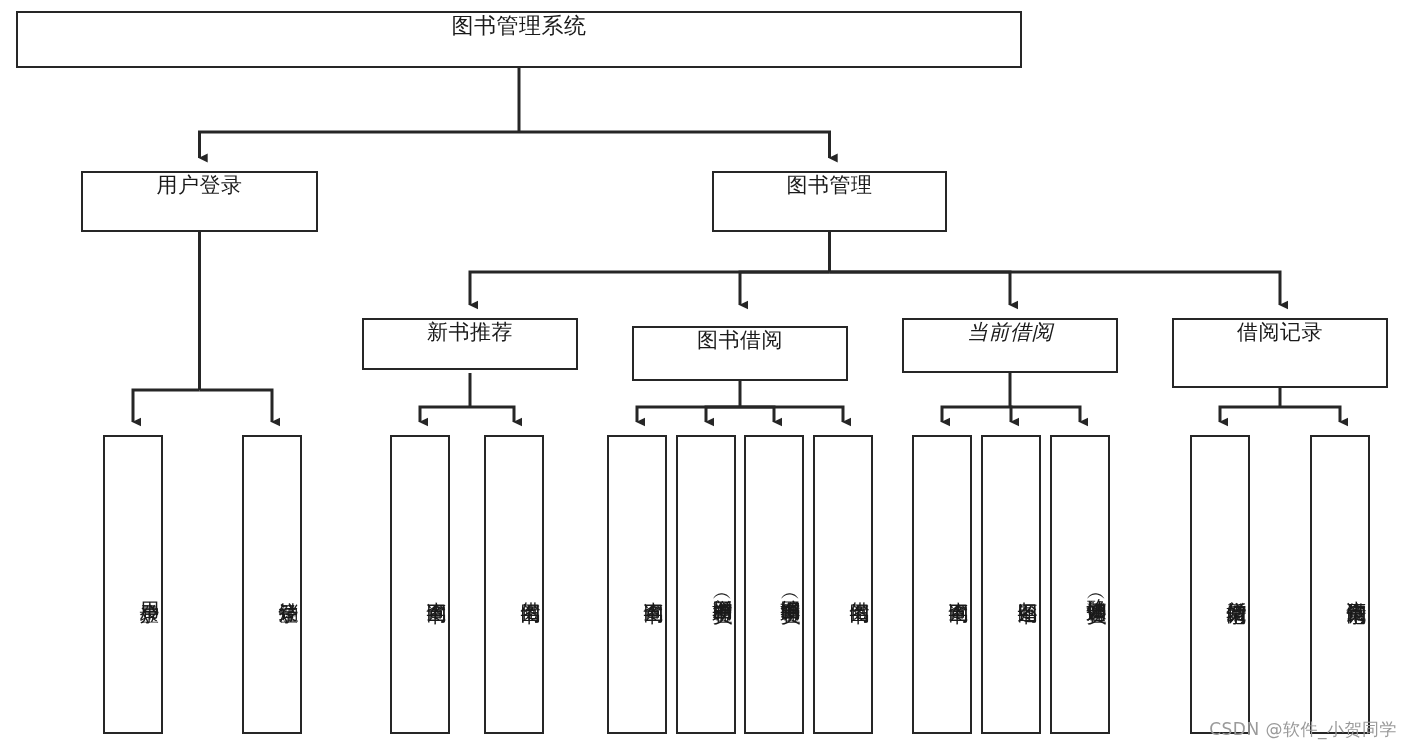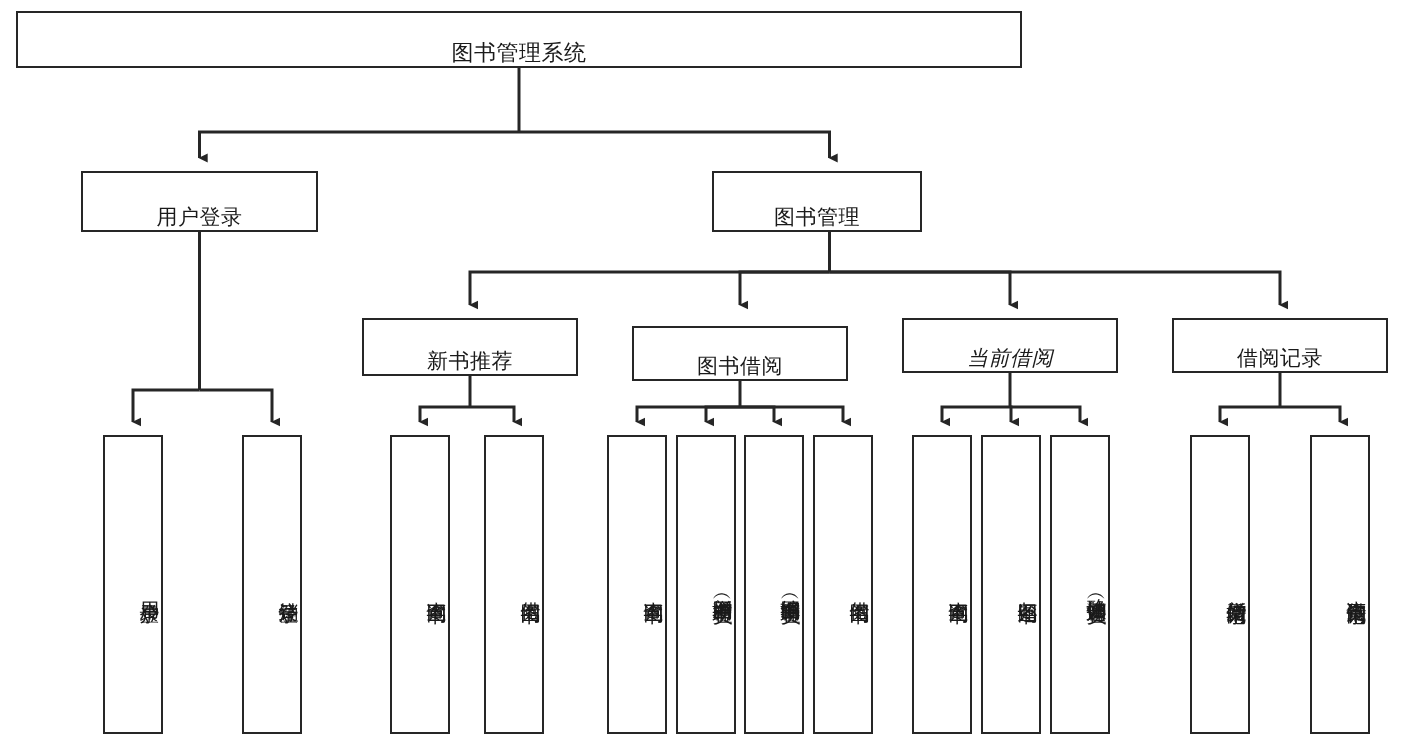--- a/index.html
+++ b/index.html
@@ -23,21 +23,21 @@
     top: 0;
     width: 1405px;
     height: 747px;
   }
   .node {
     position: absolute;
     box-sizing: border-box;
     border: 2px solid #262626;
     background: #ffffff;
     display: flex;
-    align-items: flex-end;
+    align-items: flex-start;
     justify-content: center;
     color: #1a1a1a;
     line-height: 1.18;
   }
   .node.horiz {
     font-size: 21px;
     letter-spacing: 0.5px;
   }
   .node.vert {
     writing-mode: vertical-rl;
@@ -108,33 +108,33 @@
       </g>
   </svg>
 
   <div id="node-layer">
       <div class="node horiz root" style="left: 16px; top: 11px; width: 1006px; height: 57px;">
         <span>图书管理系统</span>
       </div>
       <div class="node horiz" style="left: 81px; top: 171px; width: 237px; height: 61px;">
         <span>用户登录</span>
       </div>
-      <div class="node horiz" style="left: 712px; top: 171px; width: 210px; height: 61px;">
+      <div class="node horiz" style="left: 712px; top: 171px; width: 235px; height: 61px;">
         <span>图书管理</span>
       </div>
-      <div class="node horiz" style="left: 362px; top: 318px; width: 216px; height: 58px;">
+      <div class="node horiz" style="left: 362px; top: 318px; width: 216px; height: 52px;">
         <span>新书推荐</span>
       </div>
       <div class="node horiz" style="left: 632px; top: 326px; width: 216px; height: 55px;">
         <span>图书借阅</span>
       </div>
       <div class="node horiz" style="left: 902px; top: 318px; width: 216px; height: 55px; font-style: italic;">
         <span>当前借阅</span>
       </div>
-      <div class="node horiz" style="left: 1172px; top: 318px; width: 216px; height: 55px;">
+      <div class="node horiz" style="left: 1172px; top: 318px; width: 216px; height: 70px;">
         <span>借阅记录</span>
       </div>
       <div class="node vert" style="left: 103px; top: 435px; width: 60px; height: 299px;">
         <span>用户登录</span>
       </div>
       <div class="node vert" style="left: 242px; top: 435px; width: 60px; height: 299px;">
         <span>注销登录</span>
       </div>
       <div class="node vert" style="left: 390px; top: 435px; width: 60px; height: 299px;">
         <span>查询图书</span>
@@ -164,13 +164,14 @@
         <span>确认归还（管理员）</span>
       </div>
       <div class="node vert" style="left: 1190px; top: 435px; width: 60px; height: 299px;">
         <span>新增借阅记录</span>
       </div>
       <div class="node vert" style="left: 1310px; top: 435px; width: 60px; height: 299px;">
         <span>查询借阅记录</span>
       </div>
     </div>
 
+  <div id="watermark">CSDN @软件_小贺同学</div>
 </div>
 
 </body></html>

